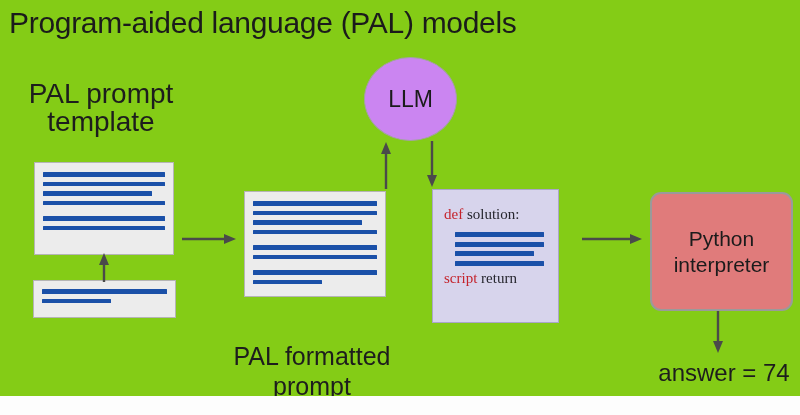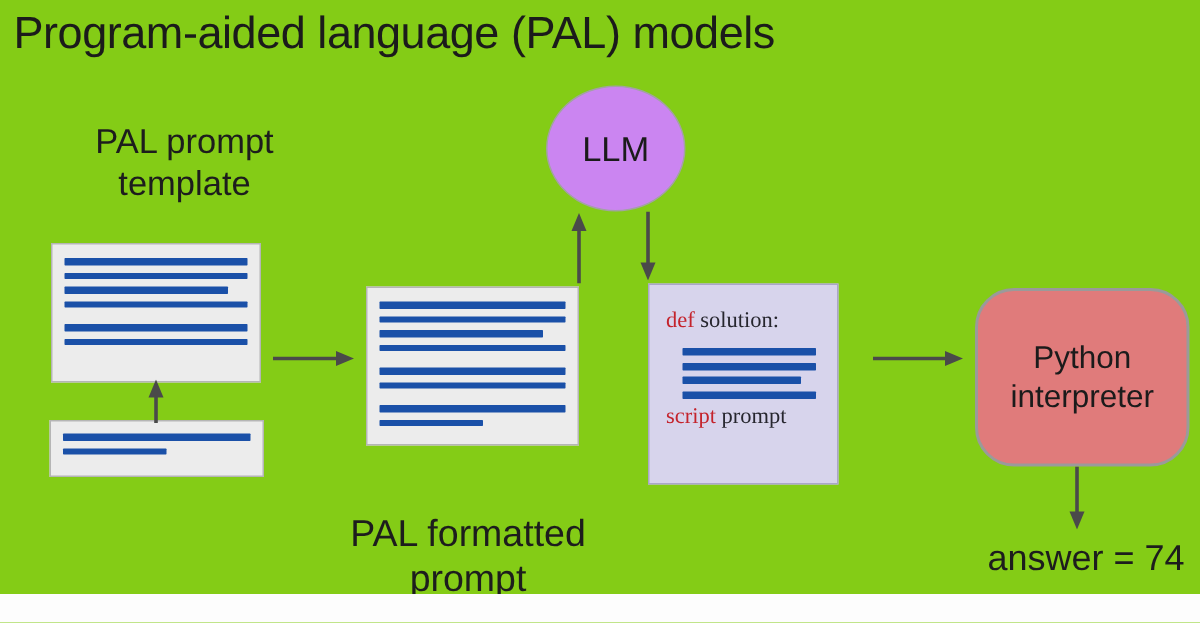--- a/index.html
+++ b/index.html
@@ -10,21 +10,21 @@
     color:#1d1d1d;
   }
   .abs{position:absolute;}
   .page-title{
     left:9px;top:6px;width:640px;
     font-size:30px;letter-spacing:-0.3px;font-weight:500;color:#1b1b1b;
   }
   .node-label{
     text-align:center;font-size:25px;line-height:30px;color:#1d1d1d;
   }
-  .label-template{left:33px;top:80px;width:180px;font-size:23px;line-height:28px;}
+  .label-template{left:11px;top:80px;width:180px;font-size:28px;line-height:28px;}
   .label-question{left:30px;top:344px;width:150px;}
   .label-formatted{left:222px;top:341px;width:180px;}
   .label-script{left:440px;top:341px;width:120px;}
   .label-answer{left:645px;top:358px;width:158px;font-size:24px;}
 
   .doc-box{
     background:#ececec;border:1.5px solid #b5b5b5;box-sizing:border-box;
     padding:9px 8px 0 8px;overflow:hidden;
   }
   .box-template{left:34px;top:162px;width:140px;height:93px;}
@@ -48,21 +48,21 @@
   }
   .code-line{white-space:pre;padding-left:11px;}
   .code-line-1{margin-top:16px;}
   .code-line-2{margin-top:3px;}
   .kw{color:#c4232c;}
   .code-bars{margin:9px 14px 0 22px;}
   .code-bars .bar{height:5px;margin-bottom:4.5px;}
 
   .interp-box{
     left:650px;top:192px;width:143px;height:119px;box-sizing:border-box;
-    background:#e07b7b;border:2px solid #9a9a9a;border-radius:26px;
+    background:#e07b7b;border:2px solid #9a9a9a;border-radius:11px;
     display:flex;align-items:center;justify-content:center;text-align:center;
     font-size:21px;line-height:26px;color:#1b1b1b;
   }
   .interp-box span{display:block;width:125px;}
 
   svg.arrow{display:block;}
   svg.arrow line{stroke:#4a4a4a;stroke-width:2.4;}
   svg.arrow polygon{fill:#4a4a4a;}
 </style>
 </head>
@@ -130,21 +130,21 @@
   </svg>
 
   <div class="abs script-box">
     <div class="code-line code-line-1"><span class="kw">def</span><span> solution:</span></div>
     <div class="code-bars">
         <div class="bar" style="width: 100%;"></div>
         <div class="bar" style="width: 100%;"></div>
         <div class="bar" style="width: 89%;"></div>
         <div class="bar" style="width: 100%;"></div>
       </div>
-    <div class="code-line code-line-2"><span class="kw">script</span><span> prompt</span></div>
+    <div class="code-line code-line-2"><span class="kw">script</span><span> return</span></div>
   </div>
 
 
   <svg class="abs arrow" style="left:582px;top:231px;" width="60" height="16">
     <line x1="0" y1="8" x2="50" y2="8"></line>
     <polygon points="60,8 48,3 48,13"></polygon>
   </svg>
 
   <div class="abs interp-box">
     <span>Python interpreter</span>

